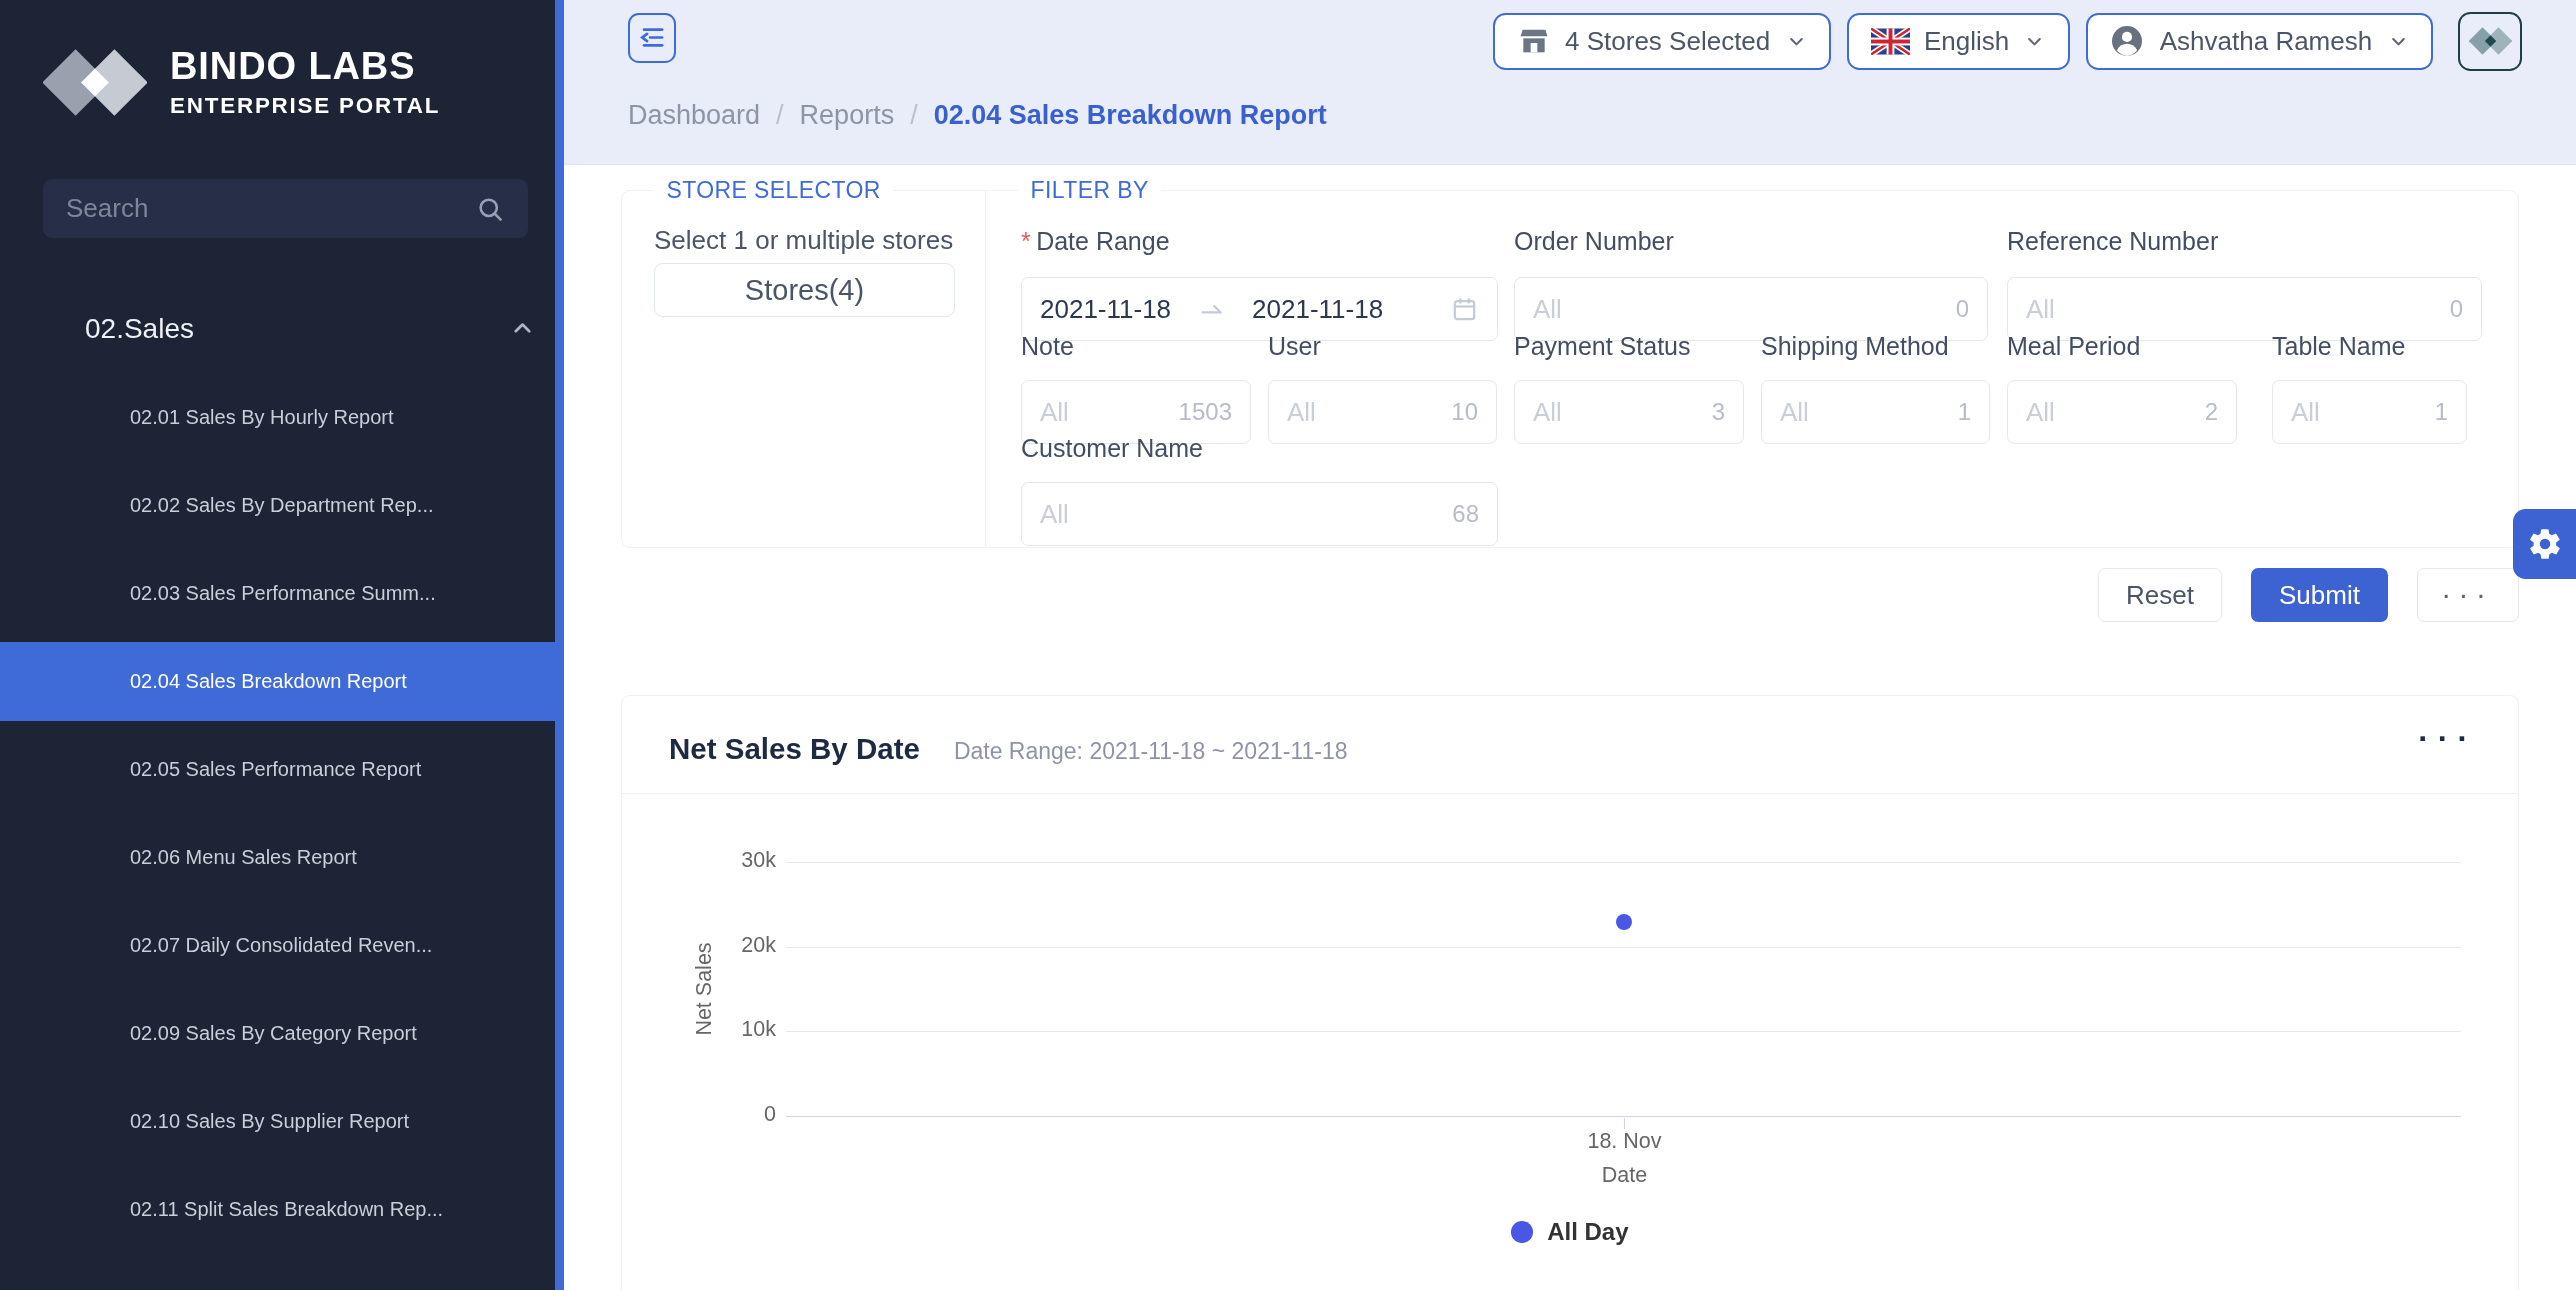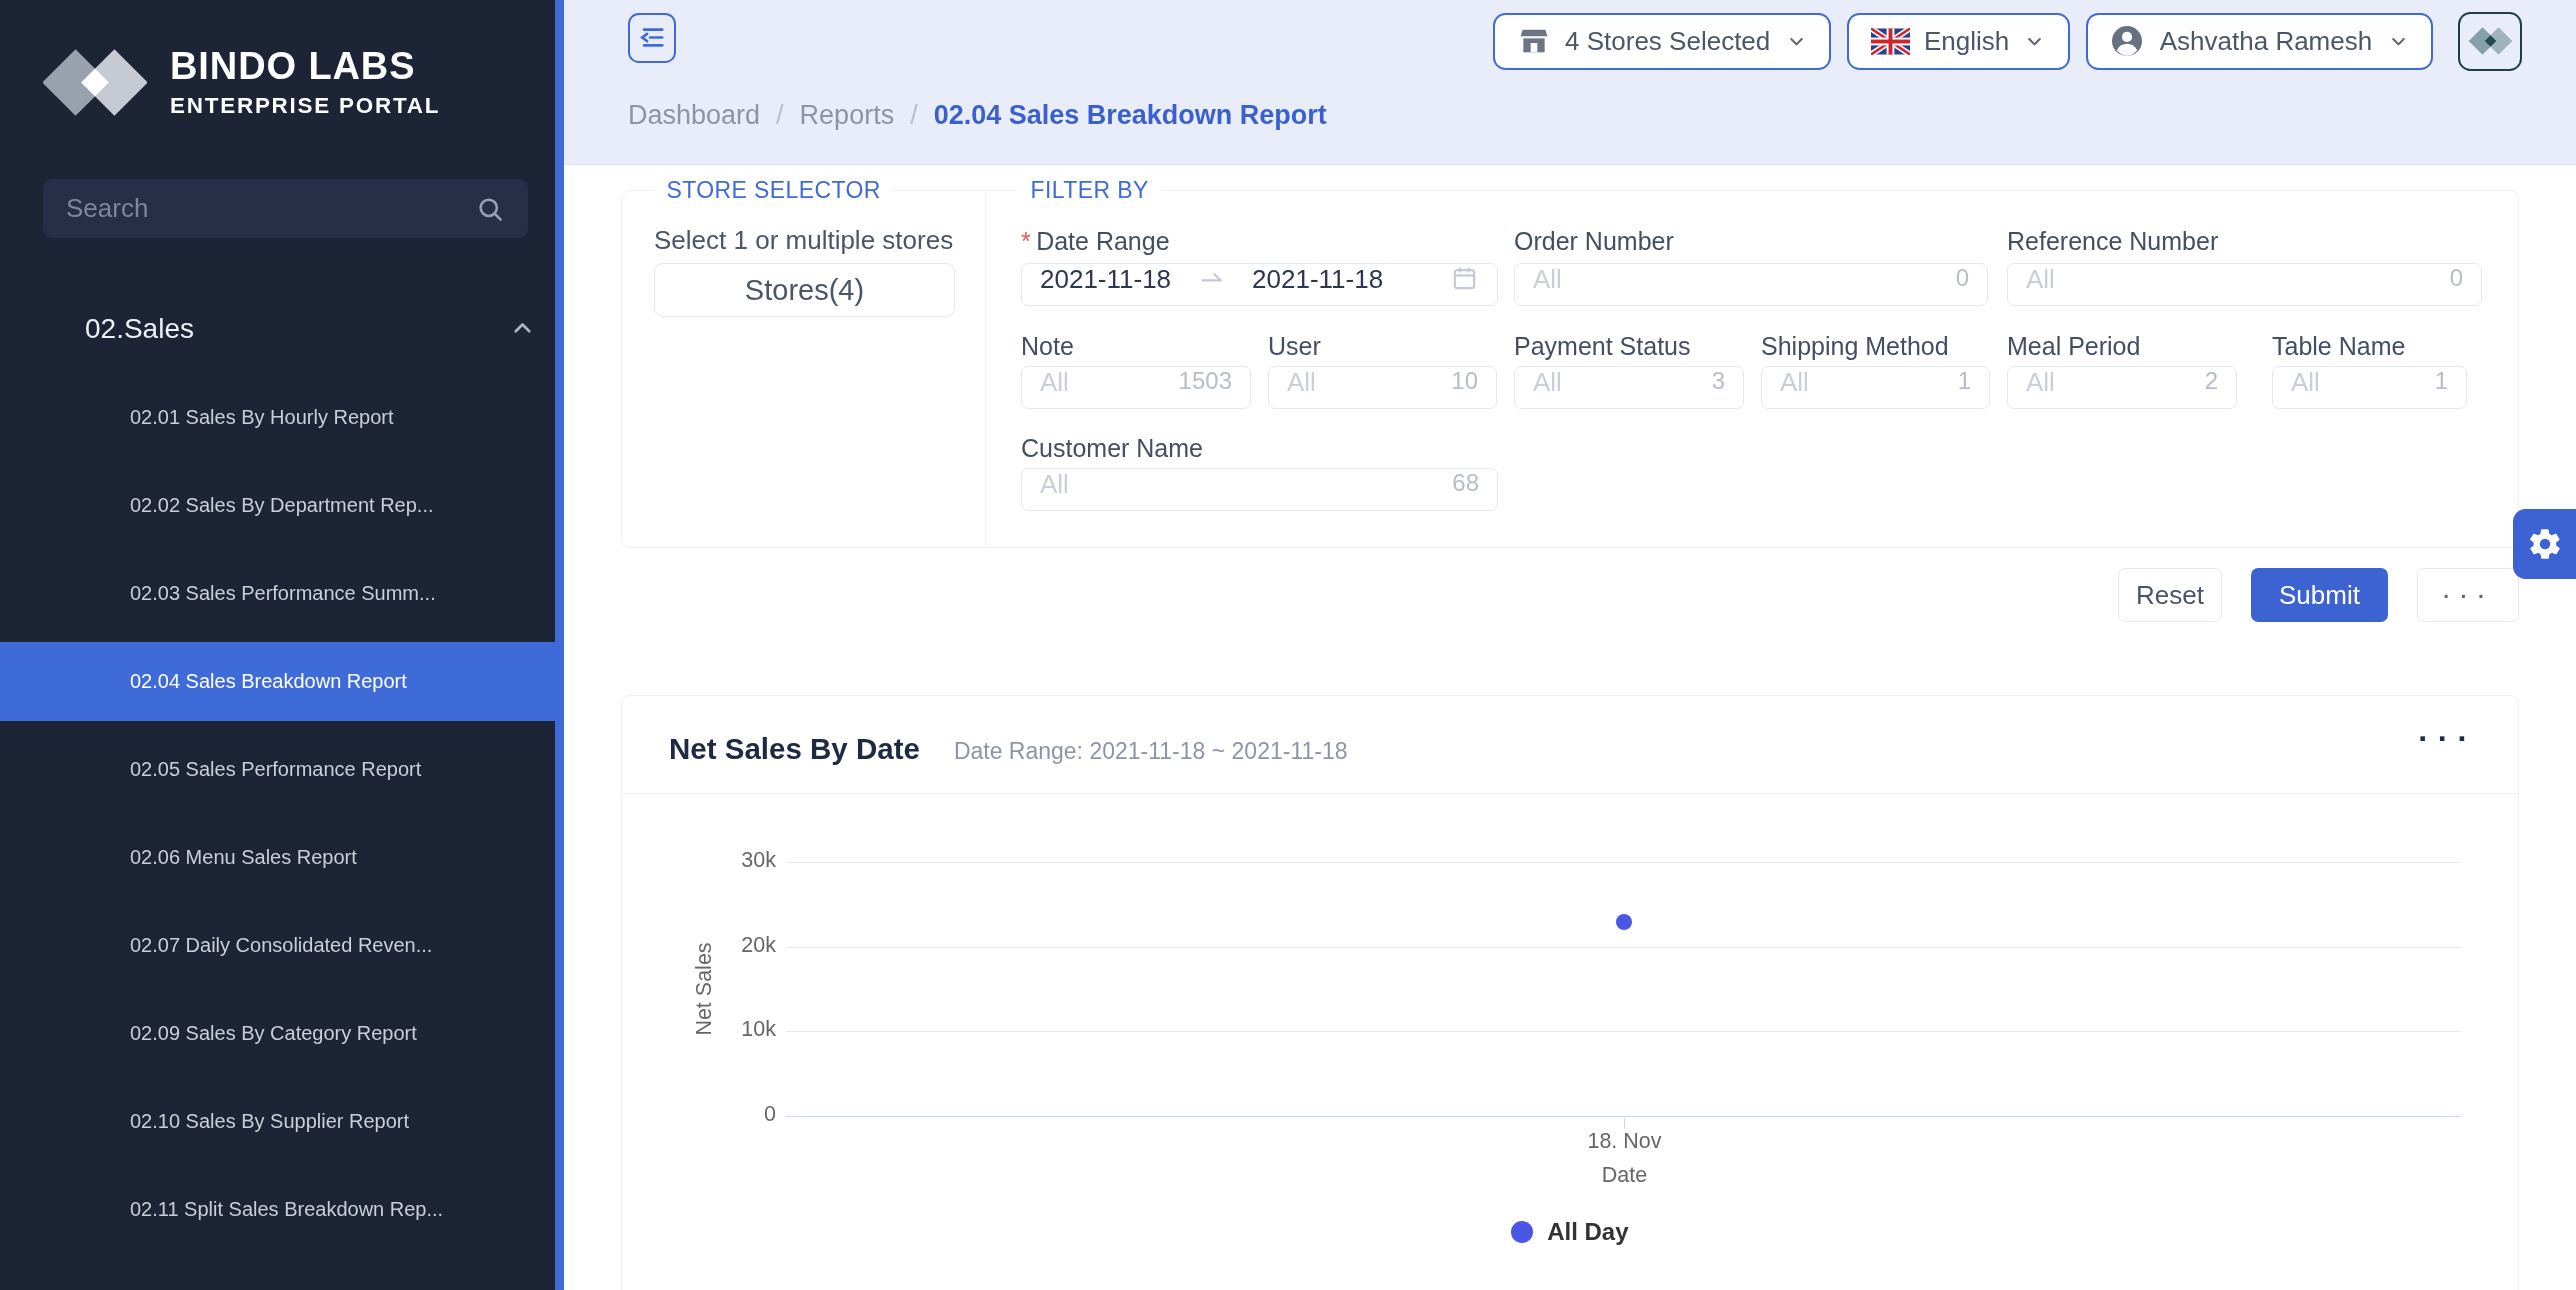--- a/index.html
+++ b/index.html
@@ -50,33 +50,33 @@
           color:#3f6bd8;font-weight:500;letter-spacing:0.4px;}
   .legend.store{left:32px;}
   .legend.filter{left:396px;}
   .v-divider{position:absolute;left:363px;top:0;bottom:0;border-left:1.8px solid #f0f0f2;}
   .hint{position:absolute;left:32px;top:34px;font-size:26px;color:#4a5568;}
   .stores-btn{position:absolute;left:32px;top:72px;width:301px;height:54px;border:1.8px solid #e2e6ee;
               border-radius:9px;font-size:29px;color:#4a5568;background:#fff;
               display:flex;align-items:center;justify-content:center;cursor:pointer;}
   .f-label{position:absolute;font-size:25px;color:#434e63;white-space:nowrap;}
   .req{color:#e25c5c;margin-right:5.4px;}
-  .f-input{position:absolute;height:43px;border:1.8px solid #e4e7ee;border-radius:7.2px;background:#fff;
-           display:flex;padding:0 18px;font-size:26px;cursor:text;}
+  .f-input{position:absolute;height:64px;border:1.8px solid #e4e7ee;border-radius:7.2px;background:#fff;
+           display:flex;align-items:center;padding:0 18px;font-size:26px;cursor:text;margin-top:14px;}
   .ph2{color:#c9ced9;}
   .count{margin-left:auto;color:#b6bcc8;font-size:24px;}
   .date-val{color:#2c3850;}
   .range-arrow{margin:0 27px;display:flex;}
   .cal{margin-left:auto;display:flex;}
 
   
   .actions{position:absolute;top:568px;right:57px;display:flex;gap:29px;}
   .btn{height:54px;border-radius:7.2px;font-size:26px;display:flex;align-items:center;
        justify-content:center;cursor:pointer;}
-  .btn-reset{width:104px;border:1.8px solid #e4e7ee;color:#4a5568;background:#fff;margin-left:40px;}
+  .btn-reset{width:124px;border:1.8px solid #e4e7ee;color:#4a5568;background:#fff;margin-left:40px;}
   .btn-submit{width:137px;background:#3d63d2;color:#fff;border:none;}
   .btn-more{width:102px;border:1.8px solid #e4e7ee;color:#5b6575;background:#fff;}
   .btn-more span{letter-spacing:9px;transform:translateY(-7.2px);font-size:30px;}
   .gear-flap{position:absolute;top:509px;right:0;width:63px;height:70px;background:#3d63d2;
              border-radius:12.5px 0 0 12.5px;display:flex;align-items:center;justify-content:center;cursor:pointer;}
 
   
   .chart-card{position:absolute;left:57px;top:695px;width:1898px;height:627px;background:#fff;
               border:1.8px solid #f0f0f2;border-radius:9px;}
   .chart-header{position:absolute;left:47px;top:36px;display:flex;align-items:baseline;gap:34px;}

